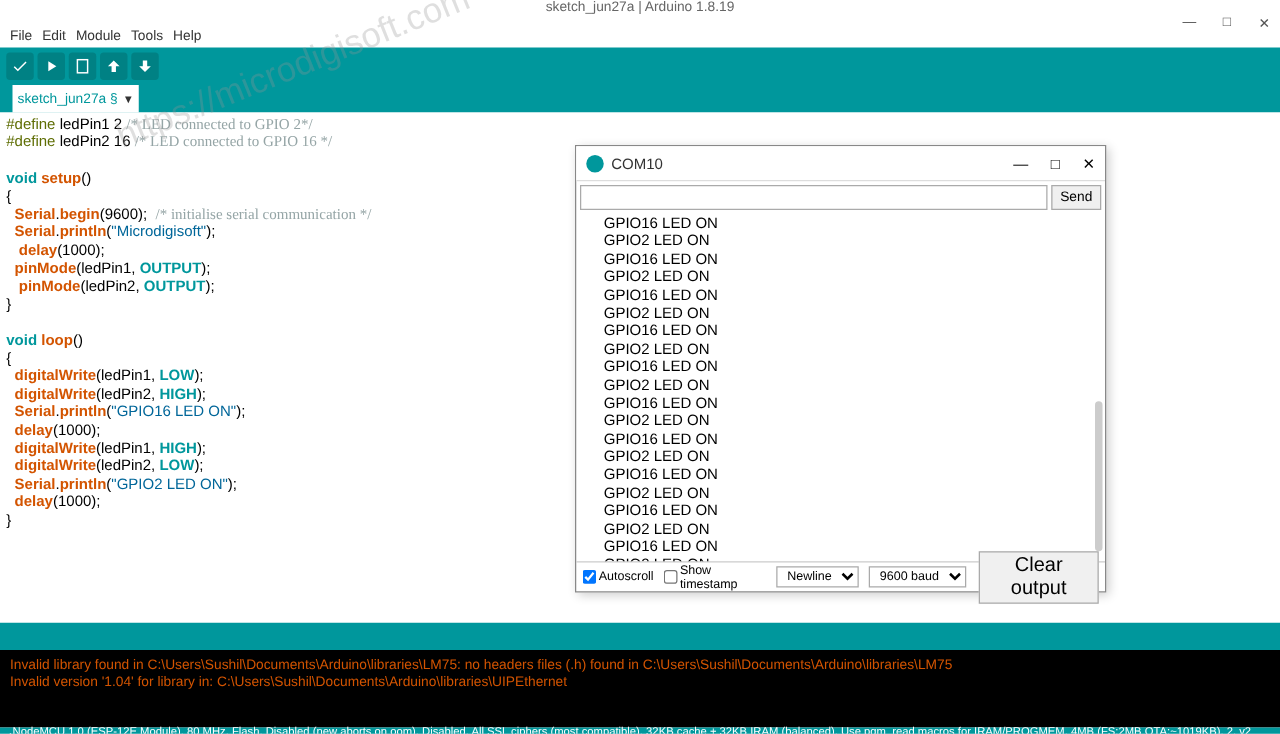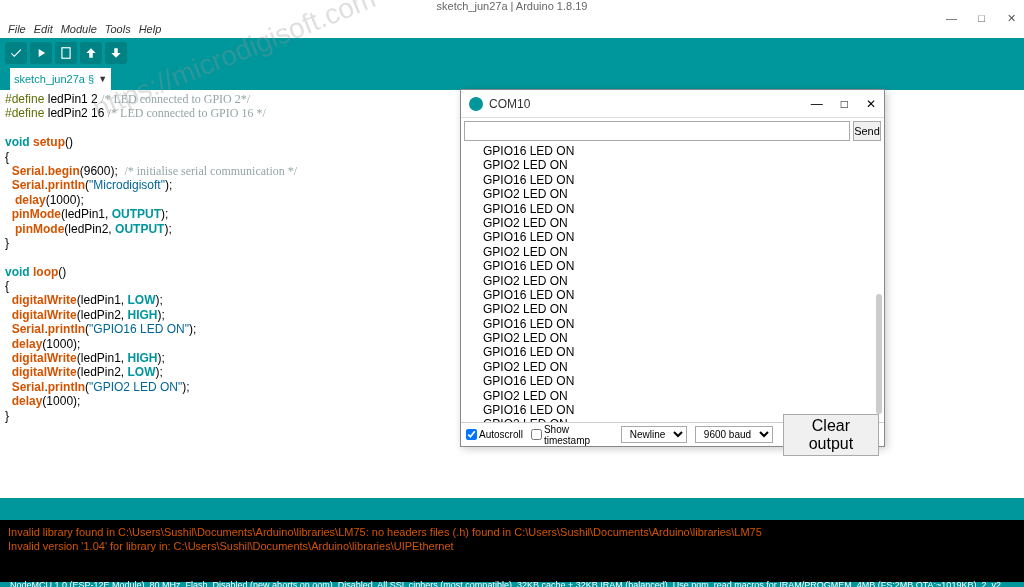--- a/index.html
+++ b/index.html
@@ -2,44 +2,44 @@
 <html><head>
 <meta charset="utf-8">
 <style>
 * { margin: 0; padding: 0; box-sizing: border-box; font-family: Arial, sans-serif; }
 body { width: 1024px; height: 587px; background: #fff; overflow: hidden; position: relative; }
 .titlebar { height: 20px; background: #fff; display: flex; align-items: center; padding: 0 5px; font-size: 11px; color: #666; flex-direction: column; }
 .titlebar-icon { width: 12px; height: 12px; background: #00979C; border-radius: 50%; margin-right: 5px; }
 .titlebar-right { margin-left: auto; display: flex; gap: 15px; }
 .titlebar-btn { width: 15px; height: 15px; color: #555; cursor: pointer; text-align: center; }
 .menubar { height: 18px; background: #fff; display: flex; gap: 2px; padding: 0 5px; font-size: 11px; color: #333; align-items: center; }
-.menubar span { padding: 0 3px; cursor: pointer; font-style: italic; }
+.menubar span { padding: 0 3px; cursor: pointer; }
 .toolbar { height: 30px; background: #00979C; display: flex; align-items: center; padding: 0 5px; gap: 3px; }
 .tool-btn { width: 22px; height: 22px; background: #008184; border-radius: 3px; display: flex; align-items: center; justify-content: center; cursor: pointer; }
 .tool-btn svg { fill: #fff; width: 14px; height: 14px; }
 .tabs { height: 22px; background: #00979C; display: flex; padding: 0 10px; }
 .tab { background: #ffffff; padding: 3px 4px; font-size: 11px; color: #00979C; border-radius: 0; margin-right: 2px; display: flex; align-items: center; }
 .tab-dropdown { color: #333; margin-left: 4px; font-size: 9px; }
 .editor { height: 408px; background: #fff; padding: 2px 5px; font-family: 'Courier New', monospace; font-size: 12px; line-height: 1.2; position: relative; }
 .code-line { white-space: pre; }
 .kw-define { color: #5E6D03; }
 .kw-type { color: #00979C; font-weight: bold; }
 .kw-orange { color: #D35400; font-weight: bold; }
 .str { color: #006699; }
 .comment { color: #95A5A6; font-family: Liberation Serif, serif; }
 .watermark { position: absolute; top: 20px; left: 80px; font-size: 28px; color: rgba(150,150,150,0.3); transform: rotate(-22deg); pointer-events: none; z-index: 5; font-family: Arial; }
-.serial-monitor { position: absolute; top: 89px; left: 460px; width: 425px; height: 358px; background: #fff; border: 1px solid #888; box-shadow: 2px 2px 8px rgba(0,0,0,0.2); z-index: 10; display: flex; flex-direction: column; }
+.serial-monitor { position: absolute; top: 116px; left: 460px; width: 425px; height: 358px; background: #fff; border: 1px solid #888; box-shadow: 2px 2px 8px rgba(0,0,0,0.2); z-index: 10; display: flex; flex-direction: column; }
 .sm-titlebar { height: 28px; background: #fff; display: flex; align-items: center; padding: 0 8px; border-bottom: 1px solid #ddd; }
 .sm-icon { width: 14px; height: 14px; background: #00979C; border-radius: 50%; margin-right: 6px; }
 .sm-title { font-size: 12px; color: #333; }
 .sm-winbtns { margin-left: auto; display: flex; gap: 18px; font-size: 12px; }
 .sm-winbtns span { cursor: pointer; }
 .sm-input-row { height: 26px; display: flex; padding: 3px; gap: 3px; }
 .sm-input { flex: 1; border: 1px solid #aaa; font-size: 11px; padding: 0 4px; }
-.sm-send { width: 28px; border: 1px solid #aaa; background: #f0f0f0; font-size: 11px; cursor: pointer; }
+.sm-send { width: 40px; border: 1px solid #aaa; background: #f0f0f0; font-size: 11px; cursor: pointer; }
 .sm-output { flex: 1; padding: 0 22px; font-family: 'Courier New', monospace; font-size: 12px; line-height: 1.2; overflow: hidden; position: relative; }
 .sm-scroll { position: absolute; right: 2px; top: 150px; width: 6px; height: 120px; background: #ccc; border-radius: 3px; }
 .sm-footer { height: 24px; border-top: 1px solid #ccc; display: flex; align-items: center; padding: 0 5px; gap: 8px; font-size: 10px; }
 .sm-check { display: flex; align-items: center; gap: 2px; }
 .sm-check input { width: 11px; height: 11px; }
 .sm-select { border: 1px solid #aaa; font-size: 10px; padding: 1px 4px; background: #fff; }
 .sm-clear { margin-left: auto; border: 1px solid #aaa; background: #f0f0f0; font-size: 16px; padding: 2px 6px; cursor: pointer; }
 .teal-divider { height: 22px; background: #00979C; }
 .console { height: 62px; background: #000; color: #fff; font-family: 'Courier New', monospace; font-size: 11px; padding: 5px 8px; line-height: 1.3; }
 .console-line { color: #D35400; }

